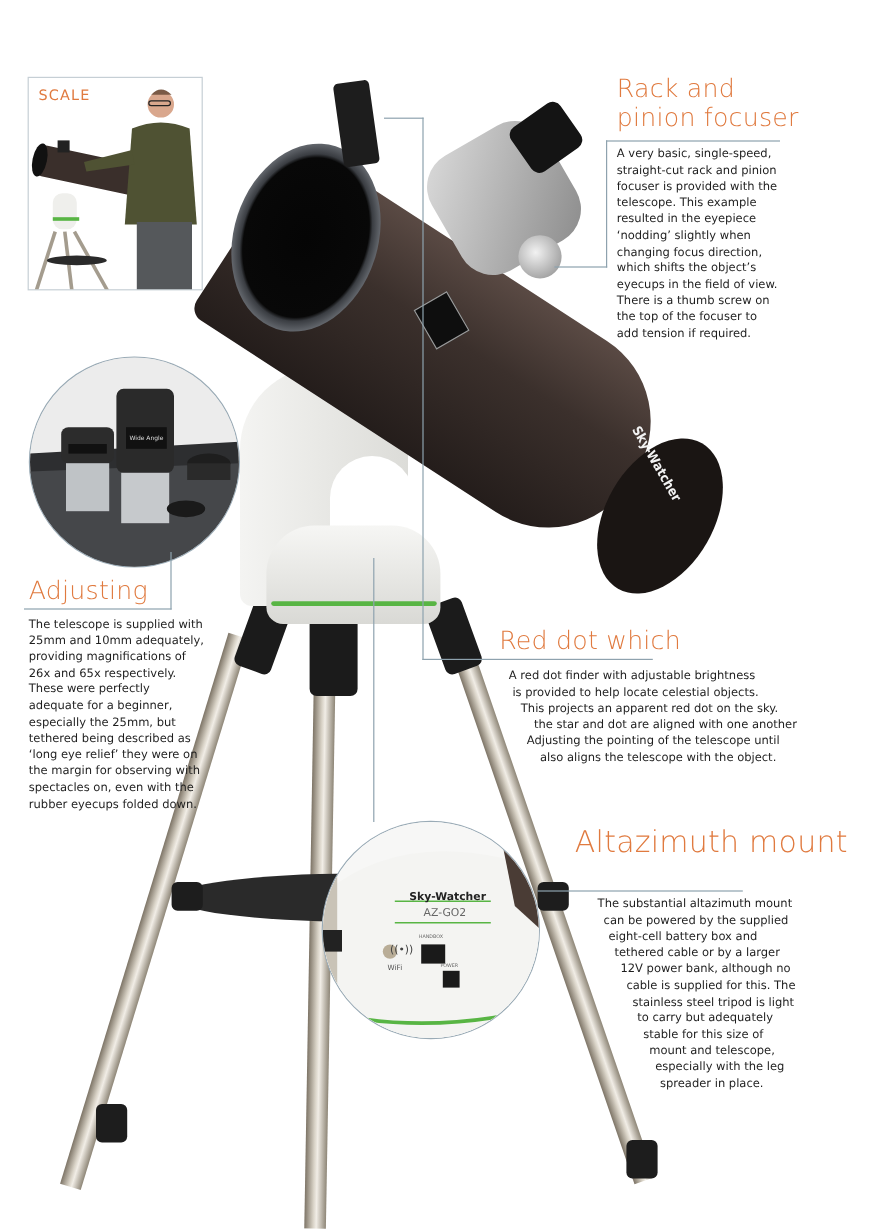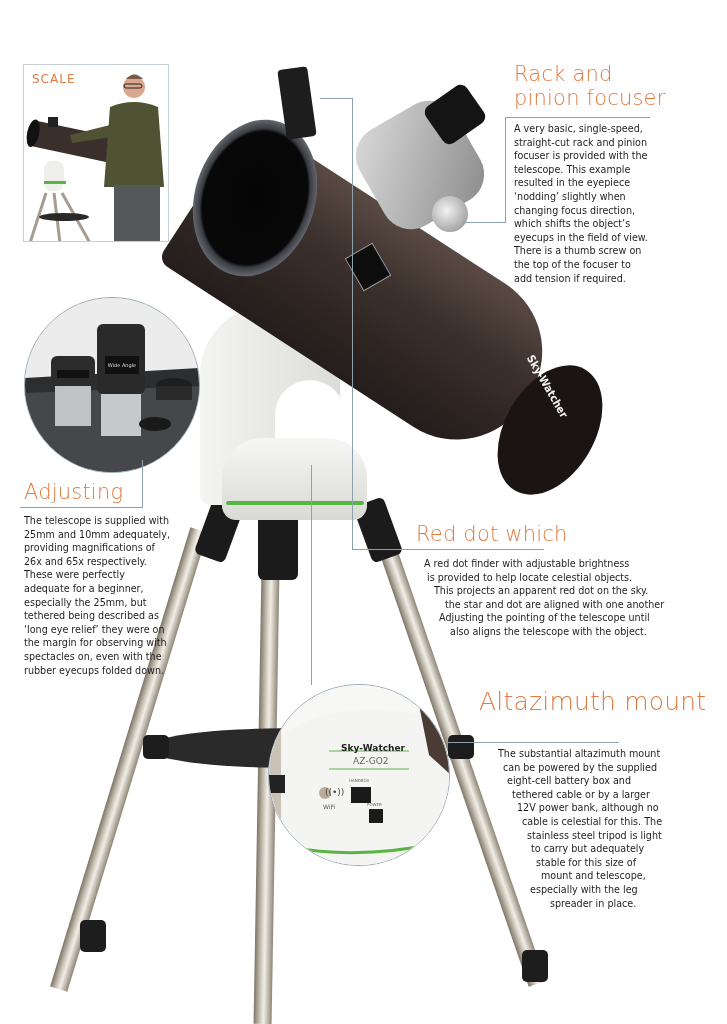--- a/index.html
+++ b/index.html
@@ -204,20 +204,20 @@
 
 <div class="abs heading" style="left:479px;top:690px;font-size:25px;line-height:24px">
   <div>Altazimuth mount</div>
 </div>
 <div class="abs body-text" style="left:498px;top:747px;width:200px">
   <div style="padding-left:0px">The substantial altazimuth mount</div>
   <div style="padding-left:5px">can be powered by the supplied</div>
   <div style="padding-left:9px">eight-cell battery box and</div>
   <div style="padding-left:14px">tethered cable or by a larger</div>
   <div style="padding-left:19px">12V power bank, although no</div>
-  <div style="padding-left:24px">cable is celestial for this. The</div>
+  <div style="padding-left:24px">cable is supplied for this. The</div>
   <div style="padding-left:29px">stainless steel tripod is light</div>
   <div style="padding-left:33px">to carry but adequately</div>
   <div style="padding-left:38px">stable for this size of</div>
   <div style="padding-left:43px">mount and telescope,</div>
-  <div style="padding-left:32px">especially with the leg</div>
+  <div style="padding-left:48px">especially with the leg</div>
   <div style="padding-left:52px">spreader in place.</div>
 </div>
 
 </body></html>

